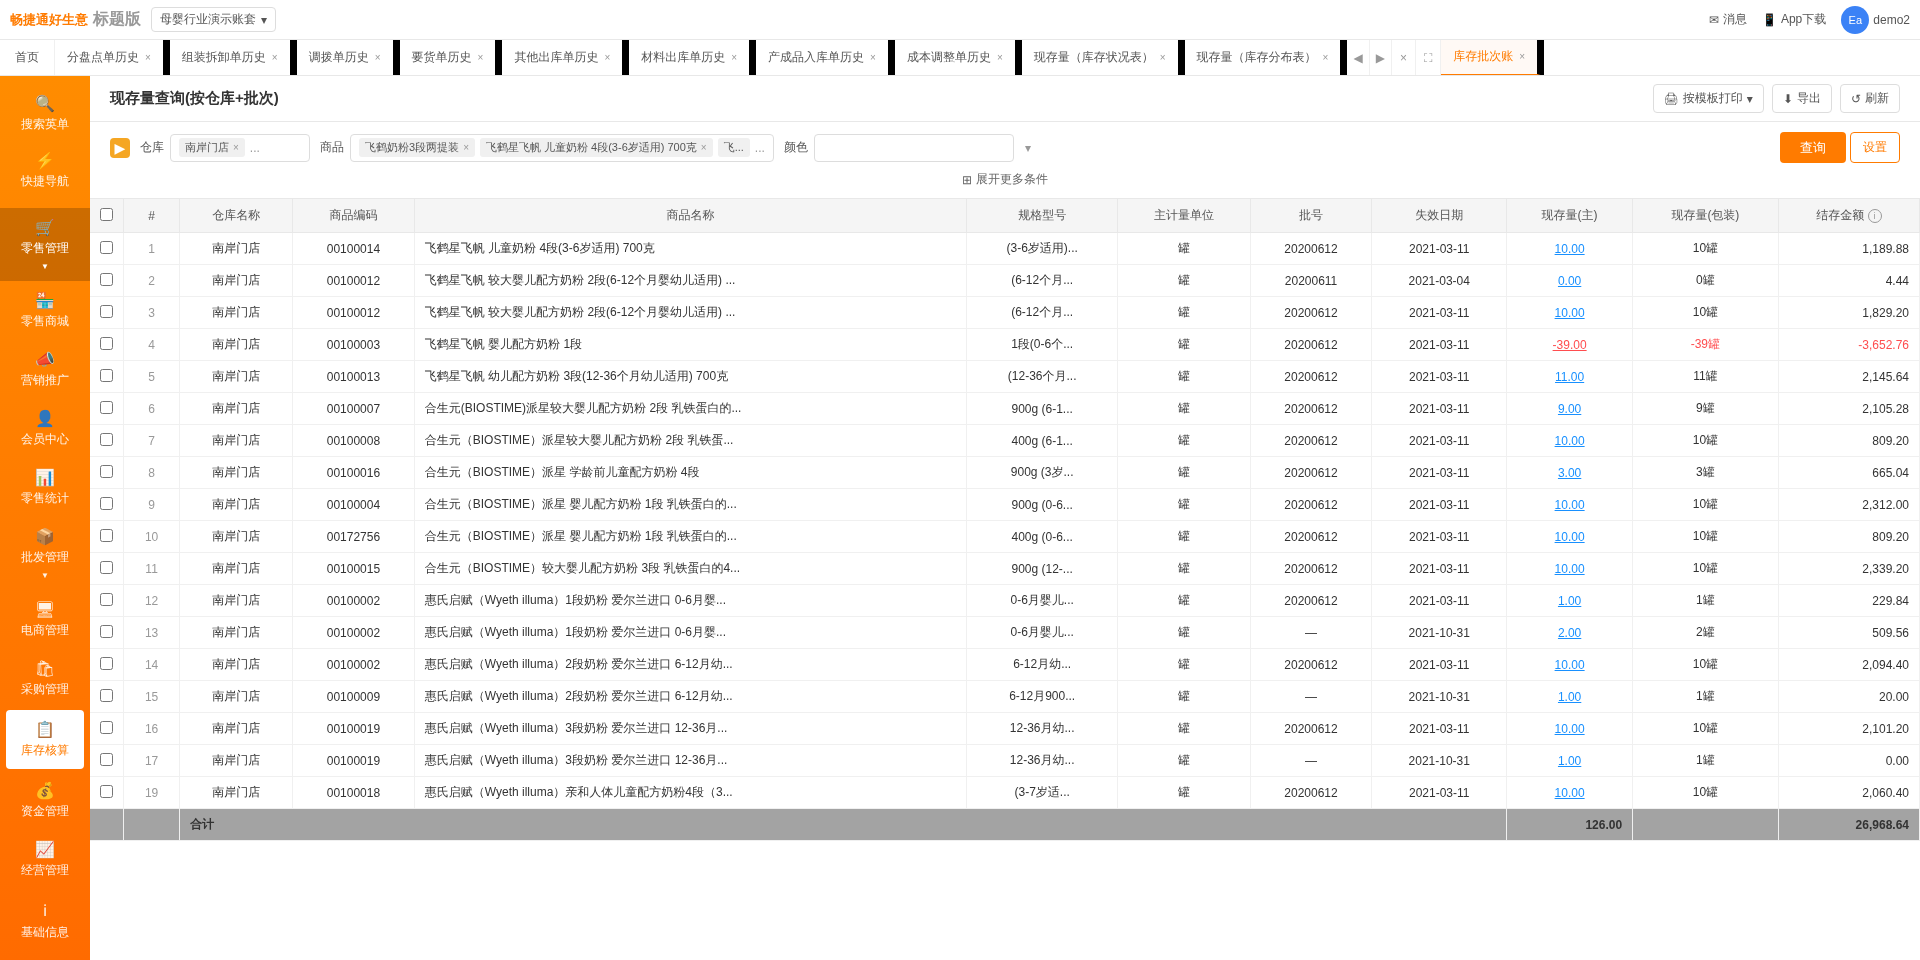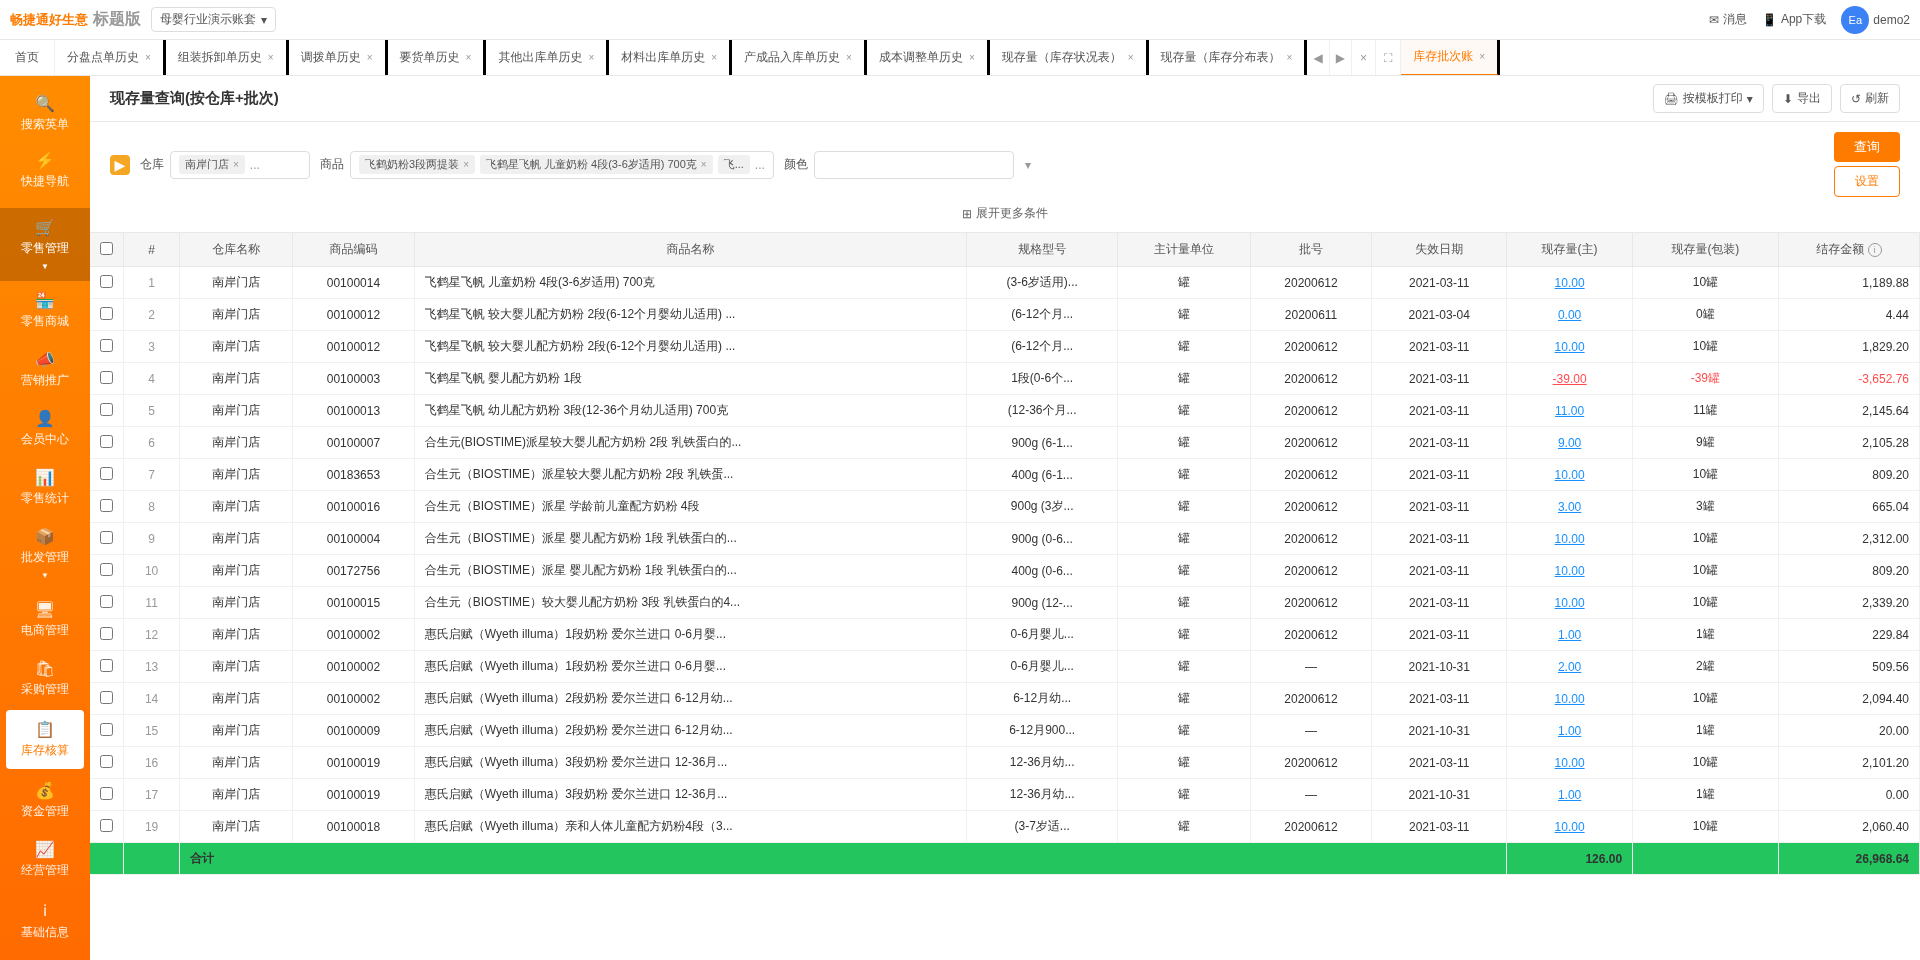--- a/index.html
+++ b/index.html
@@ -9,21 +9,21 @@
     .top-bar { display: flex; align-items: center; background: #fff; height: 40px; border-bottom: 1px solid #e8e8e8; padding: 0 10px; justify-content: space-between; }
     .top-bar-left { display: flex; align-items: center; gap: 10px; }
     .logo-area { display: flex; align-items: center; gap: 5px; font-size: 13px; font-weight: bold; color: #ff7b00; min-width: 100px; }
     .org-selector { display: flex; align-items: center; gap: 5px; font-size: 12px; color: #555; border: 1px solid #ddd; border-radius: 4px; padding: 3px 8px; cursor: pointer; }
     .top-bar-right { display: flex; align-items: center; gap: 15px; font-size: 12px; color: #555; }
     .top-right-item { display: flex; align-items: center; gap: 4px; cursor: pointer; }
     .avatar { width: 28px; height: 28px; border-radius: 50%; background: #3b82f6; display: flex; align-items: center; justify-content: center; color: #fff; font-size: 11px; }
 
     
     .nav-tabs { display: flex; align-items: center; background: #fff; height: 36px; border-bottom: 1px solid #e8e8e8; overflow: hidden; }
-    .nav-tab { display: flex; align-items: center; padding: 0 12px; height: 36px; font-size: 12px; color: #555; cursor: pointer; border-right: 3px solid #000000; white-space: nowrap; flex-shrink: 0; position: relative; }
+    .nav-tab { display: flex; align-items: center; padding: 0 12px; height: 36px; font-size: 12px; color: #555; cursor: pointer; border-right: 7px solid #000000; white-space: nowrap; flex-shrink: 0; position: relative; }
     .nav-tab.active { color: #ff7b00; border-bottom: 2px solid #ff7b00; background: #fff9f5; }
     .nav-tab .close-btn { margin-left: 6px; color: #999; font-size: 10px; }
     .nav-home { color: #555; font-size: 12px; padding: 0 15px; height: 36px; display: flex; align-items: center; cursor: pointer; border-right: 1px solid #f0f0f0; }
     .nav-arrows { display: flex; align-items: center; }
     .nav-arrow { padding: 0 6px; height: 36px; display: flex; align-items: center; cursor: pointer; color: #999; border-right: 1px solid #f0f0f0; }
     .nav-close-all { padding: 0 8px; height: 36px; display: flex; align-items: center; cursor: pointer; color: #999; border-right: 1px solid #f0f0f0; }
 
     
     .main-layout { display: flex; height: calc(100vh - 76px); }
 
@@ -52,33 +52,33 @@
     .filter-expand-btn { background: #f5a623; color: #fff; border: none; border-radius: 4px; width: 20px; height: 20px; cursor: pointer; display: flex; align-items: center; justify-content: center; font-size: 14px; flex-shrink: 0; }
     .filter-group { display: flex; align-items: center; gap: 6px; }
     .filter-label { font-size: 12px; color: #555; white-space: nowrap; }
     .filter-input { border: 1px solid #ddd; border-radius: 4px; padding: 4px 8px; font-size: 12px; height: 28px; min-width: 120px; display: flex; align-items: center; gap: 5px; }
     .filter-tag { background: #f0f0f0; border-radius: 3px; padding: 2px 6px; font-size: 11px; color: #555; display: flex; align-items: center; gap: 4px; }
     .filter-tag .remove { cursor: pointer; color: #999; font-size: 10px; }
     .filter-dots { color: #999; cursor: pointer; }
     .expand-more { display: flex; align-items: center; justify-content: center; margin-top: 8px; cursor: pointer; color: #666; font-size: 12px; gap: 4px; }
     .btn-query { background: #ff7b00; color: #fff; border: none; border-radius: 4px; padding: 6px 20px; font-size: 13px; cursor: pointer; }
     .btn-settings { background: #fff; color: #ff7b00; border: 1px solid #ff7b00; border-radius: 4px; padding: 6px 12px; font-size: 12px; cursor: pointer; }
-    .filter-right { display: flex; flex-direction: column; gap: 4px; margin-left: auto; }
+    .filter-right { display: flex; flex-direction: row; gap: 4px; margin-left: auto; }
 
     
     .table-container { flex: 1; overflow-y: auto; background: #fff; margin: 0; }
     table { width: 100%; border-collapse: collapse; font-size: 12px; }
     thead tr { background: #f5f5f5; }
     th { padding: 8px 10px; text-align: center; border-bottom: 1px solid #e8e8e8; border-right: 1px solid #e8e8e8; font-weight: 500; color: #555; white-space: nowrap; }
     td { padding: 7px 10px; border-bottom: 1px solid #f0f0f0; border-right: 1px solid #f0f0f0; text-align: center; color: #333; white-space: nowrap; }
     .td-left { text-align: left; }
     .td-link { color: #1890ff; cursor: pointer; text-decoration: underline; }
     .td-negative { color: #ff4d4f; }
     .td-num { text-align: right; }
-    .row-total { background: #22c55e; }
+    .row-total { background: #a3a3a3; }
     .row-total td { font-weight: bold; }
     .checkbox-col { width: 30px; }
     .row-num { color: #999; }
     .info-icon { display: inline-flex; align-items: center; justify-content: center; width: 14px; height: 14px; border-radius: 50%; border: 1px solid #999; color: #999; font-size: 9px; cursor: pointer; }
 
     
     ::-webkit-scrollbar { width: 6px; height: 6px; }
     ::-webkit-scrollbar-track { background: #f1f1f1; }
     ::-webkit-scrollbar-thumb { background: #ccc; border-radius: 3px; }
 
@@ -430,21 +430,21 @@
     <td class="td-link ">9.00</td>
     <td class="">9罐</td>
     <td class="td-num ">2,105.28</td>
   </tr>
             <tr>
     <td class="checkbox-col">
       <input type="checkbox" style="">
     </td>
     <td class="row-num">7</td>
     <td>南岸门店</td>
-    <td>00183653</td>
+    <td>00100008</td>
     <td class="td-left">合生元（BIOSTIME）派星较大婴儿配方奶粉 2段 乳铁蛋...</td>
     <td>400g (6-1...</td>
     <td>罐</td>
     <td>20200612</td>
     <td>2021-03-11</td>
     <td class="td-link ">10.00</td>
     <td class="">10罐</td>
     <td class="td-num ">809.20</td>
   </tr>
             <tr>

